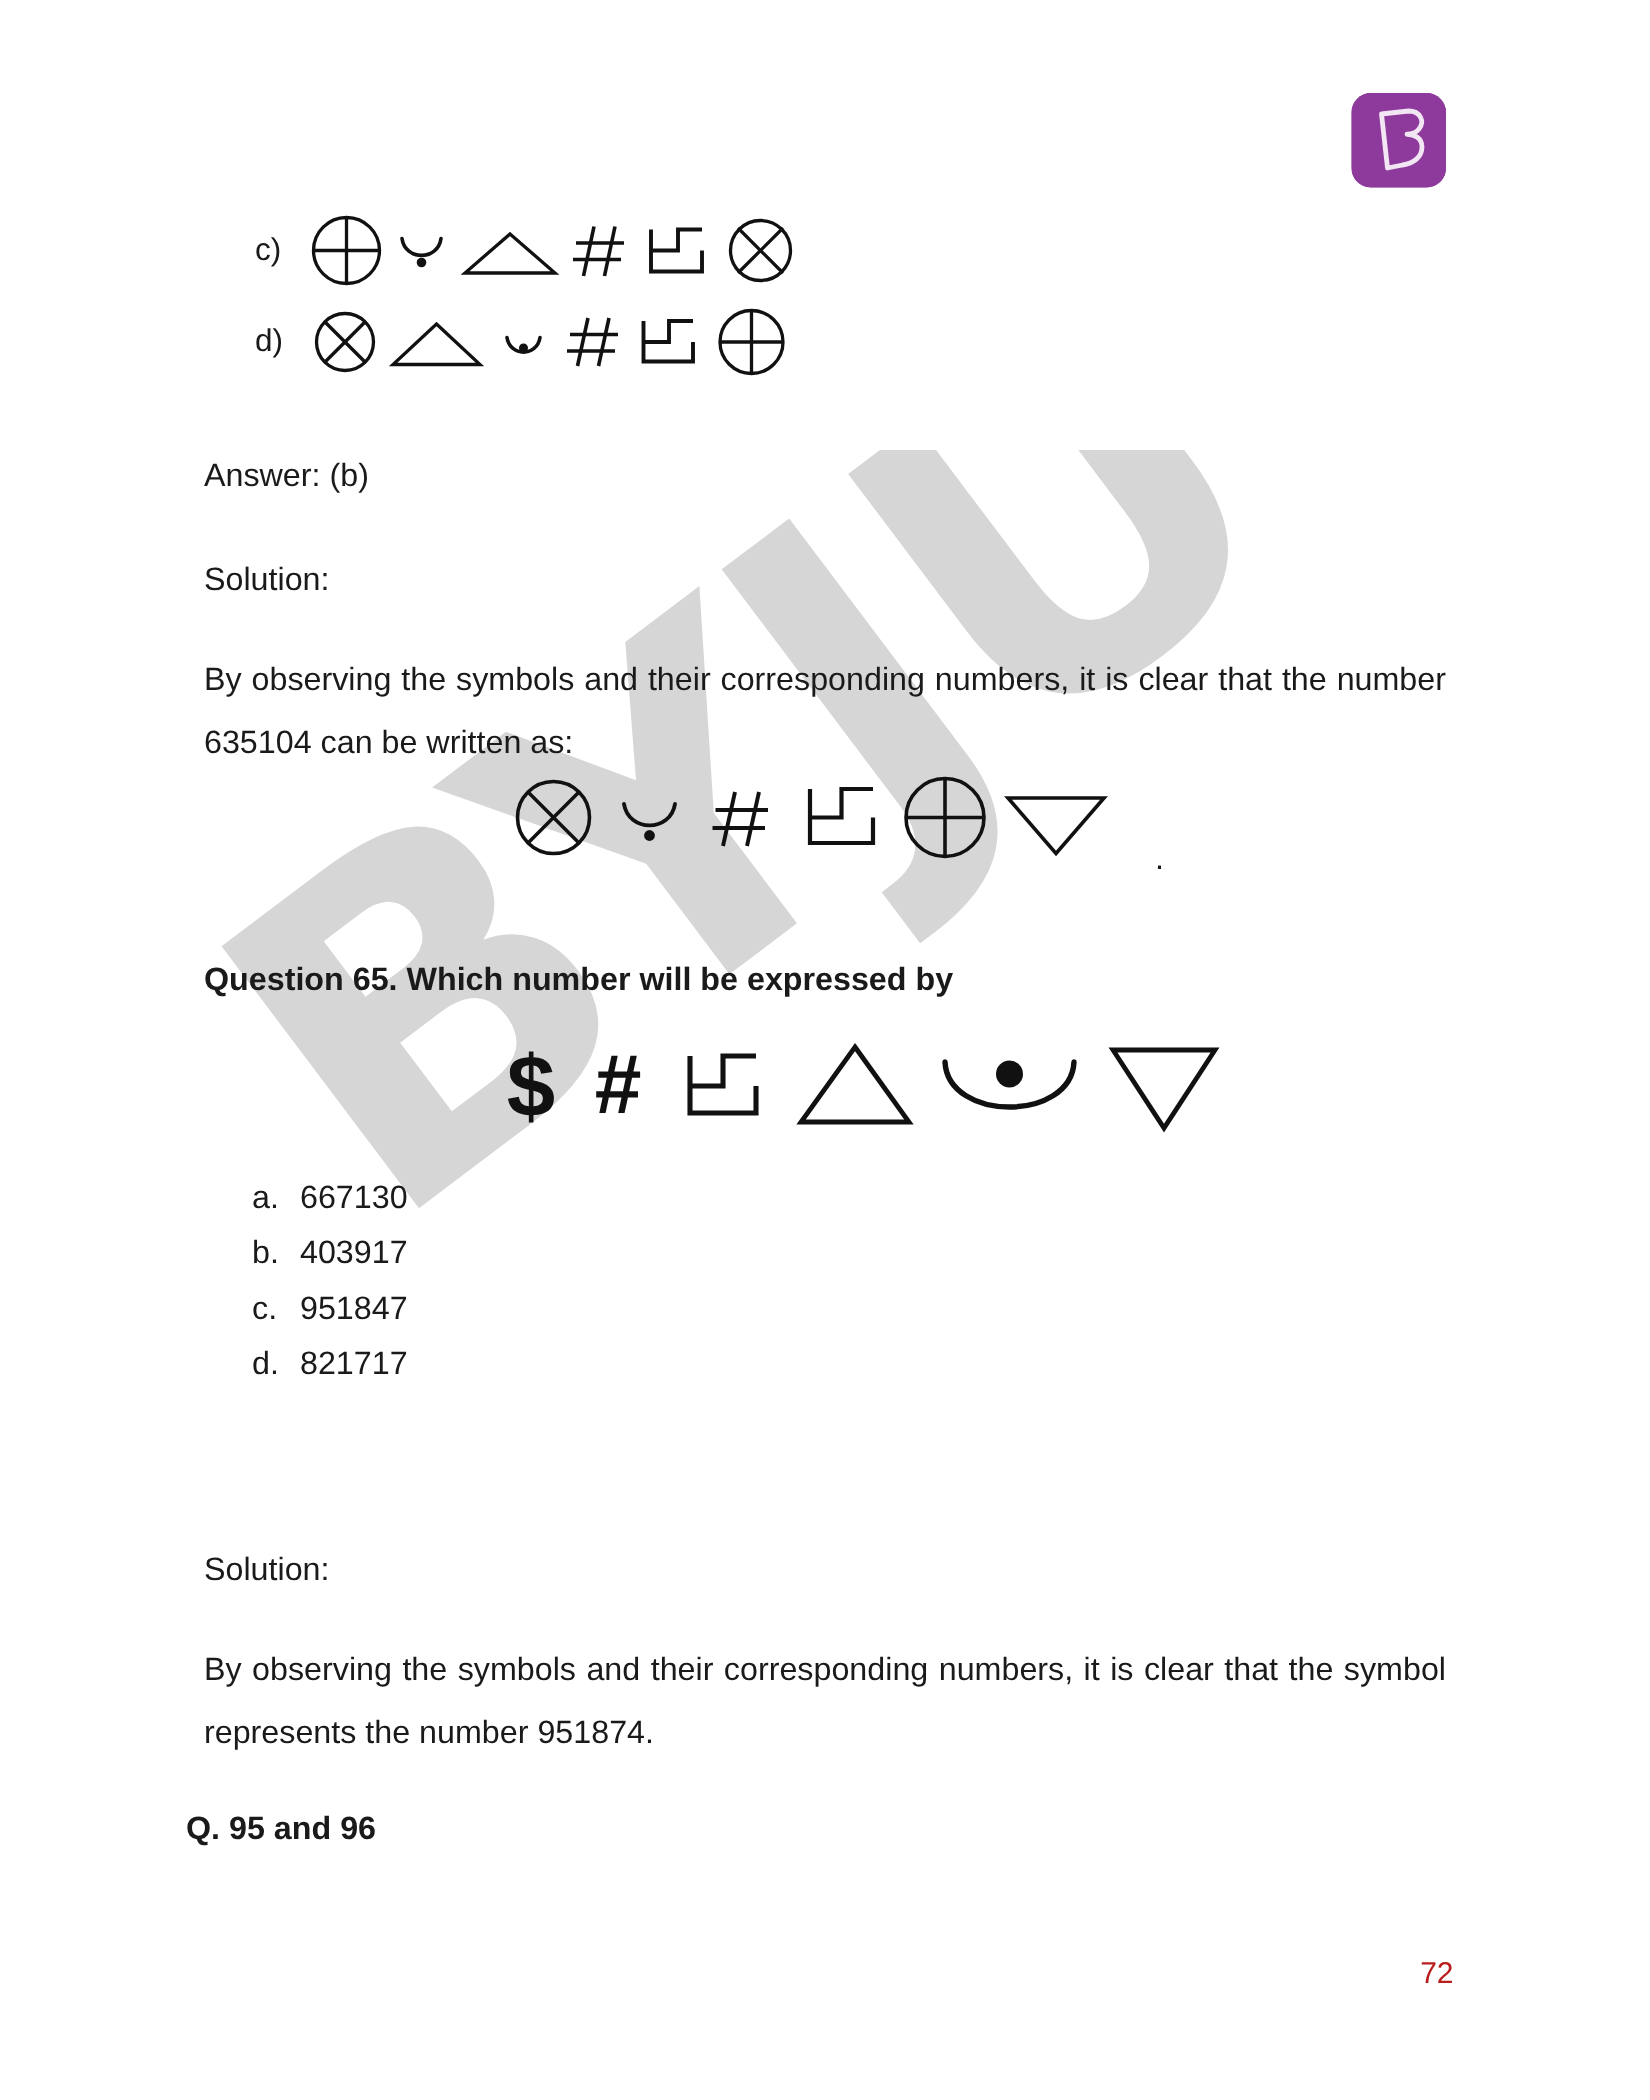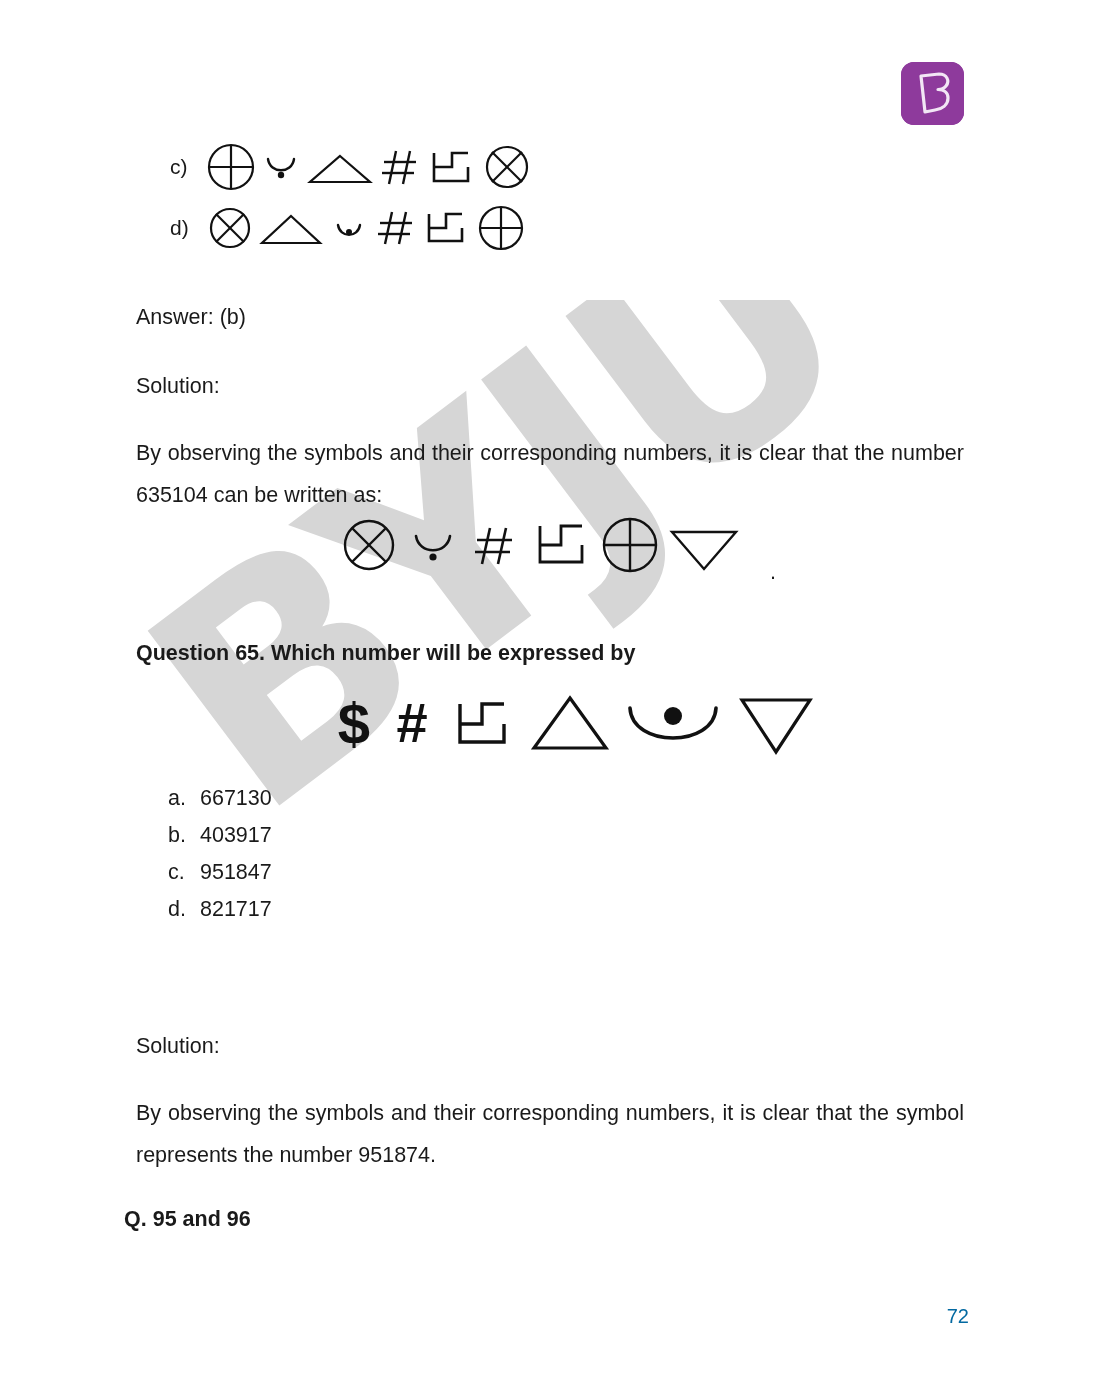--- a/index.html
+++ b/index.html
@@ -124,21 +124,21 @@
     position: absolute;
     font-size: 21.5px;
     color: #1a1a1a;
   }
 
   .page-num {
     position: absolute;
     right: 131px;
     top: 1305px;
     font-size: 20px;
-    color: #0369a1;
+    color: #b91c1c;
     margin-left: 32px;
   }
 </style>
 </head>
 <body>
 
 <div class="page">
 
   <div class="watermark">
     <div class="watermark-text">BYJU'S</div>

